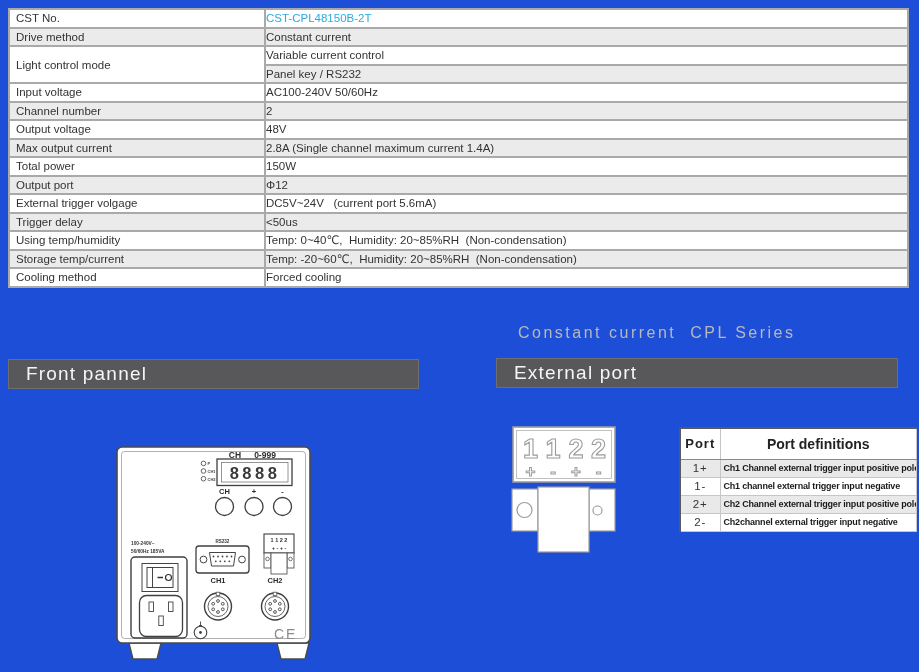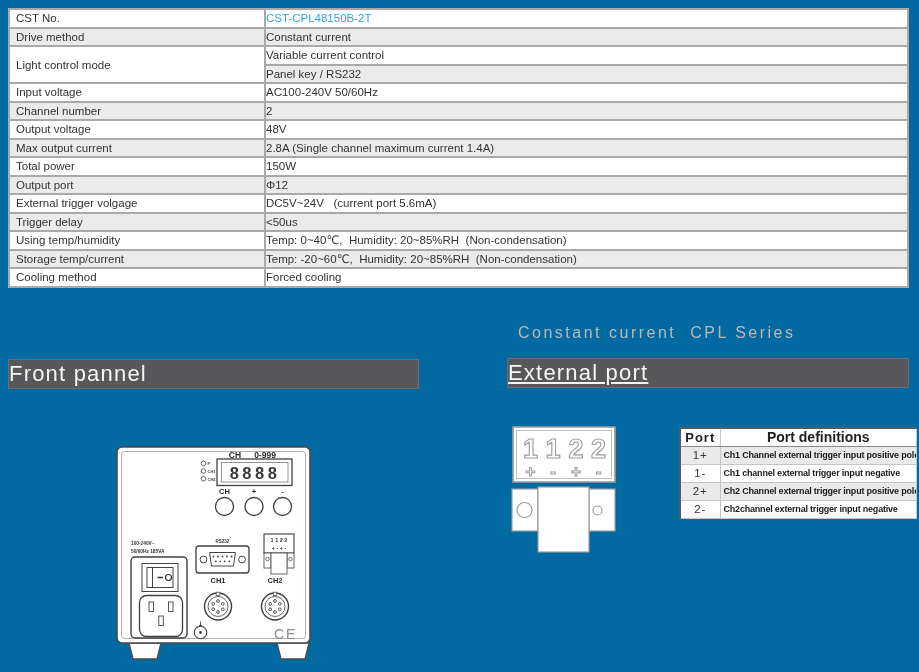--- a/index.html
+++ b/index.html
@@ -1,46 +1,46 @@
 <!DOCTYPE html>
 <html><head>
 <meta charset="utf-8">
 <style>
   * { box-sizing: border-box; margin: 0; padding: 0; }
   html,body { background:#fff; }
   body { font-family: "Liberation Sans", "DejaVu Sans", sans-serif; }
-  #page { position:relative; width:919px; height:672px; background:#0369a1; overflow:hidden; }
+  #page { position:relative; width:919px; height:672px; background:#1d4ed8; overflow:hidden; }
 
   
   table.spec { position:absolute; left:8px; top:8px; width:901px; border-collapse:collapse; table-layout:fixed; }
   table.spec td { border:2px solid #a9a9a9; height:18.5px; font-size:11.5px; color:#333; overflow:hidden; }
   table.spec td.lab { text-align:left; padding-left:6px; background:#fff; }
   table.spec td.val { text-align:left; white-space:pre; background:#fff; }
   table.spec tr.g td { background:#ebebeb; }
   table.spec td.link { color:#29abe2; }
 
   
   .series-title { position:absolute; left:518px; top:324px; font-size:16px; color:#b9b9b9; letter-spacing:2.5px; white-space:pre; }
 
   
   .secbar { position:absolute; height:30px; background:#58585a; color:#f5f5f5; display:flex; align-items:center;
-            font-size:22px; letter-spacing:1.2px; border:1px solid #6e6e70; }
+            padding-left:17px; font-size:19px; letter-spacing:1.2px; border:1px solid #6e6e70; }
   .secbar.front { left:8px; top:359px; width:411px; }
-  .secbar.ext   { left:507px; top:358px; width:402px;text-decoration:underline; }
+  .secbar.ext   { left:496px; top:358px; width:402px; }
 
   
   svg.frontpanel { position:absolute; left:105px; top:440px; }
   svg.extport    { position:absolute; left:505px; top:420px; }
   svg text { font-family:"Liberation Sans","DejaVu Sans",sans-serif; }
 
   
   table.pt { position:absolute; left:679px; top:427px; width:238px; border-collapse:collapse; table-layout:fixed;
              border:1px solid #8f8f8f; border-top:2px solid #5a5a5a; border-left:2px solid #5a5a5a; }
   table.pt th, table.pt td { border:1px solid #c6c6c6; overflow:hidden; }
-  table.pt th { height:18px; background:#fff; border-bottom:1px solid #8a8a8a; }
+  table.pt th { height:31px; background:#fff; border-bottom:1px solid #8a8a8a; }
   table.pt th.h-port { font-size:13px; font-weight:bold; letter-spacing:1px; color:#222; }
   table.pt th.h-def  { font-size:14px; font-weight:600; color:#222; }
   table.pt td { height:18px; background:#fff; }
   table.pt td.port { font-size:11.5px; text-align:center; color:#333; letter-spacing:1px; }
   table.pt td.def  { font-size:9px; font-weight:600; color:#1a1a1a; padding-left:3px; letter-spacing:-0.2px; white-space:nowrap; }
   table.pt tr.g2 td { background:#e9e9e9; }
 </style>
 </head>
 <body>
 

